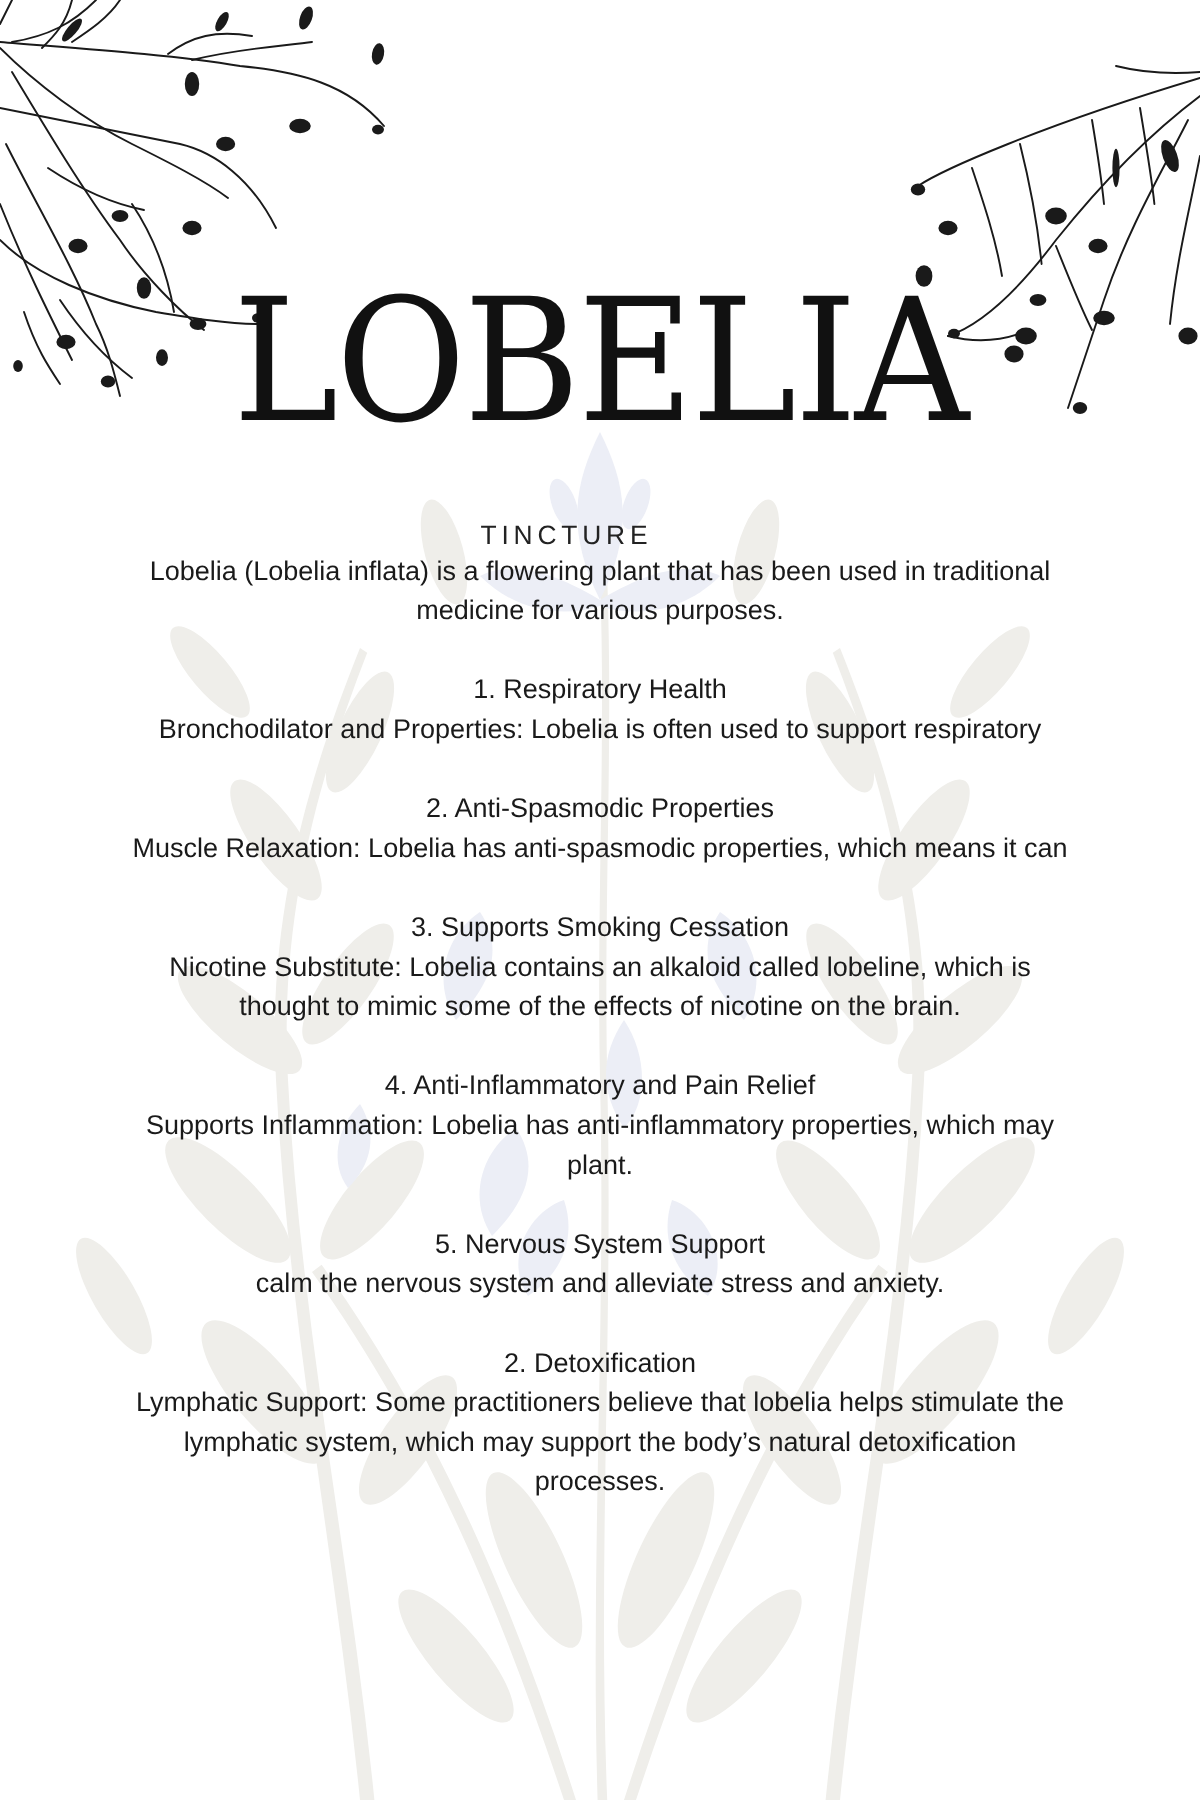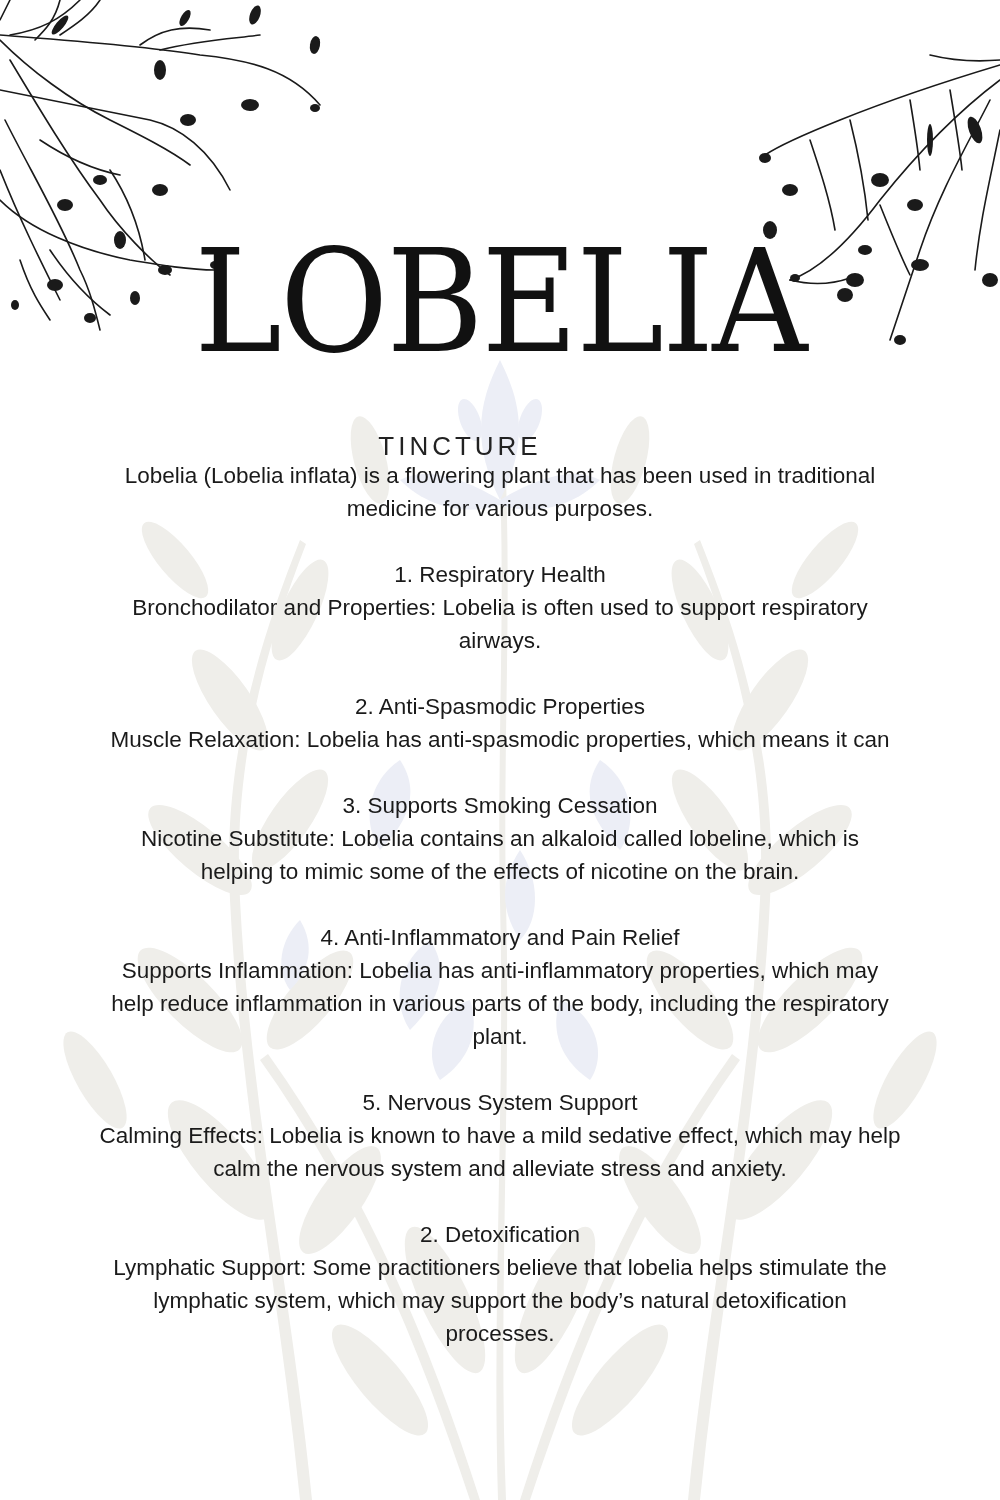--- a/index.html
+++ b/index.html
@@ -18,21 +18,21 @@
     position: absolute; left: 0; width: 1000px; top: 222px;
     font-family: "DejaVu Serif", "Liberation Serif", serif;
     font-weight: 300; font-size: 142px; line-height: 160px;
     letter-spacing: -2px; color: #111;
     transform: scaleX(0.93);
     -webkit-text-stroke: 0;
   }
   .subtitle {
     position: absolute; left: 0; width: 920px; top: 432px;
     font-family: "Liberation Sans", sans-serif;
-    font-size: 26px; letter-spacing: 4px; color: #222; line-height: 28px;
+    font-size: 22px; letter-spacing: 4px; color: #222; line-height: 28px; padding-left: 12px;
   }
   .body-text {
     position: absolute; left: 30px; width: 940px; top: 459px;
     font-family: "Liberation Sans", sans-serif;
     font-size: 22.5px; line-height: 33px; color: #1a1a1a;
   }
   .para { margin: 0; }
   .gap { height: 33px; }
 </style>
 </head>
@@ -171,40 +171,37 @@
   <div class="title">LOBELIA</div>
   <div class="subtitle">TINCTURE</div>
 
   <div class="body-text">
     <p class="para">Lobelia (Lobelia inflata) is a flowering plant that has been used in traditional</p>
     <p class="para">medicine for various purposes.</p>
     <div class="gap"></div>
 
     <p class="para">1. Respiratory Health</p>
     <p class="para">Bronchodilator and Properties: Lobelia is often used to support respiratory</p>
-    <p class="para">airways.</p>
     <div class="gap"></div>
 
     <p class="para">2. Anti-Spasmodic Properties</p>
     <p class="para">Muscle Relaxation: Lobelia has anti-spasmodic properties, which means it can</p>
     <div class="gap"></div>
 
     <p class="para">3. Supports Smoking Cessation</p>
     <p class="para">Nicotine Substitute: Lobelia contains an alkaloid called lobeline, which is</p>
-    <p class="para">helping to mimic some of the effects of nicotine on the brain.</p>
+    <p class="para">thought to mimic some of the effects of nicotine on the brain.</p>
     <div class="gap"></div>
 
     <p class="para">4. Anti-Inflammatory and Pain Relief</p>
     <p class="para">Supports Inflammation: Lobelia has anti-inflammatory properties, which may</p>
-    <p class="para">help reduce inflammation in various parts of the body, including the respiratory</p>
     <p class="para">plant.</p>
     <div class="gap"></div>
 
     <p class="para">5. Nervous System Support</p>
-    <p class="para">Calming Effects: Lobelia is known to have a mild sedative effect, which may help</p>
     <p class="para">calm the nervous system and alleviate stress and anxiety.</p>
     <div class="gap"></div>
 
     <p class="para">2. Detoxification</p>
     <p class="para">Lymphatic Support: Some practitioners believe that lobelia helps stimulate the</p>
     <p class="para">lymphatic system, which may support the body’s natural detoxification</p>
     <p class="para">processes.</p>
   </div>
 </div>
 

